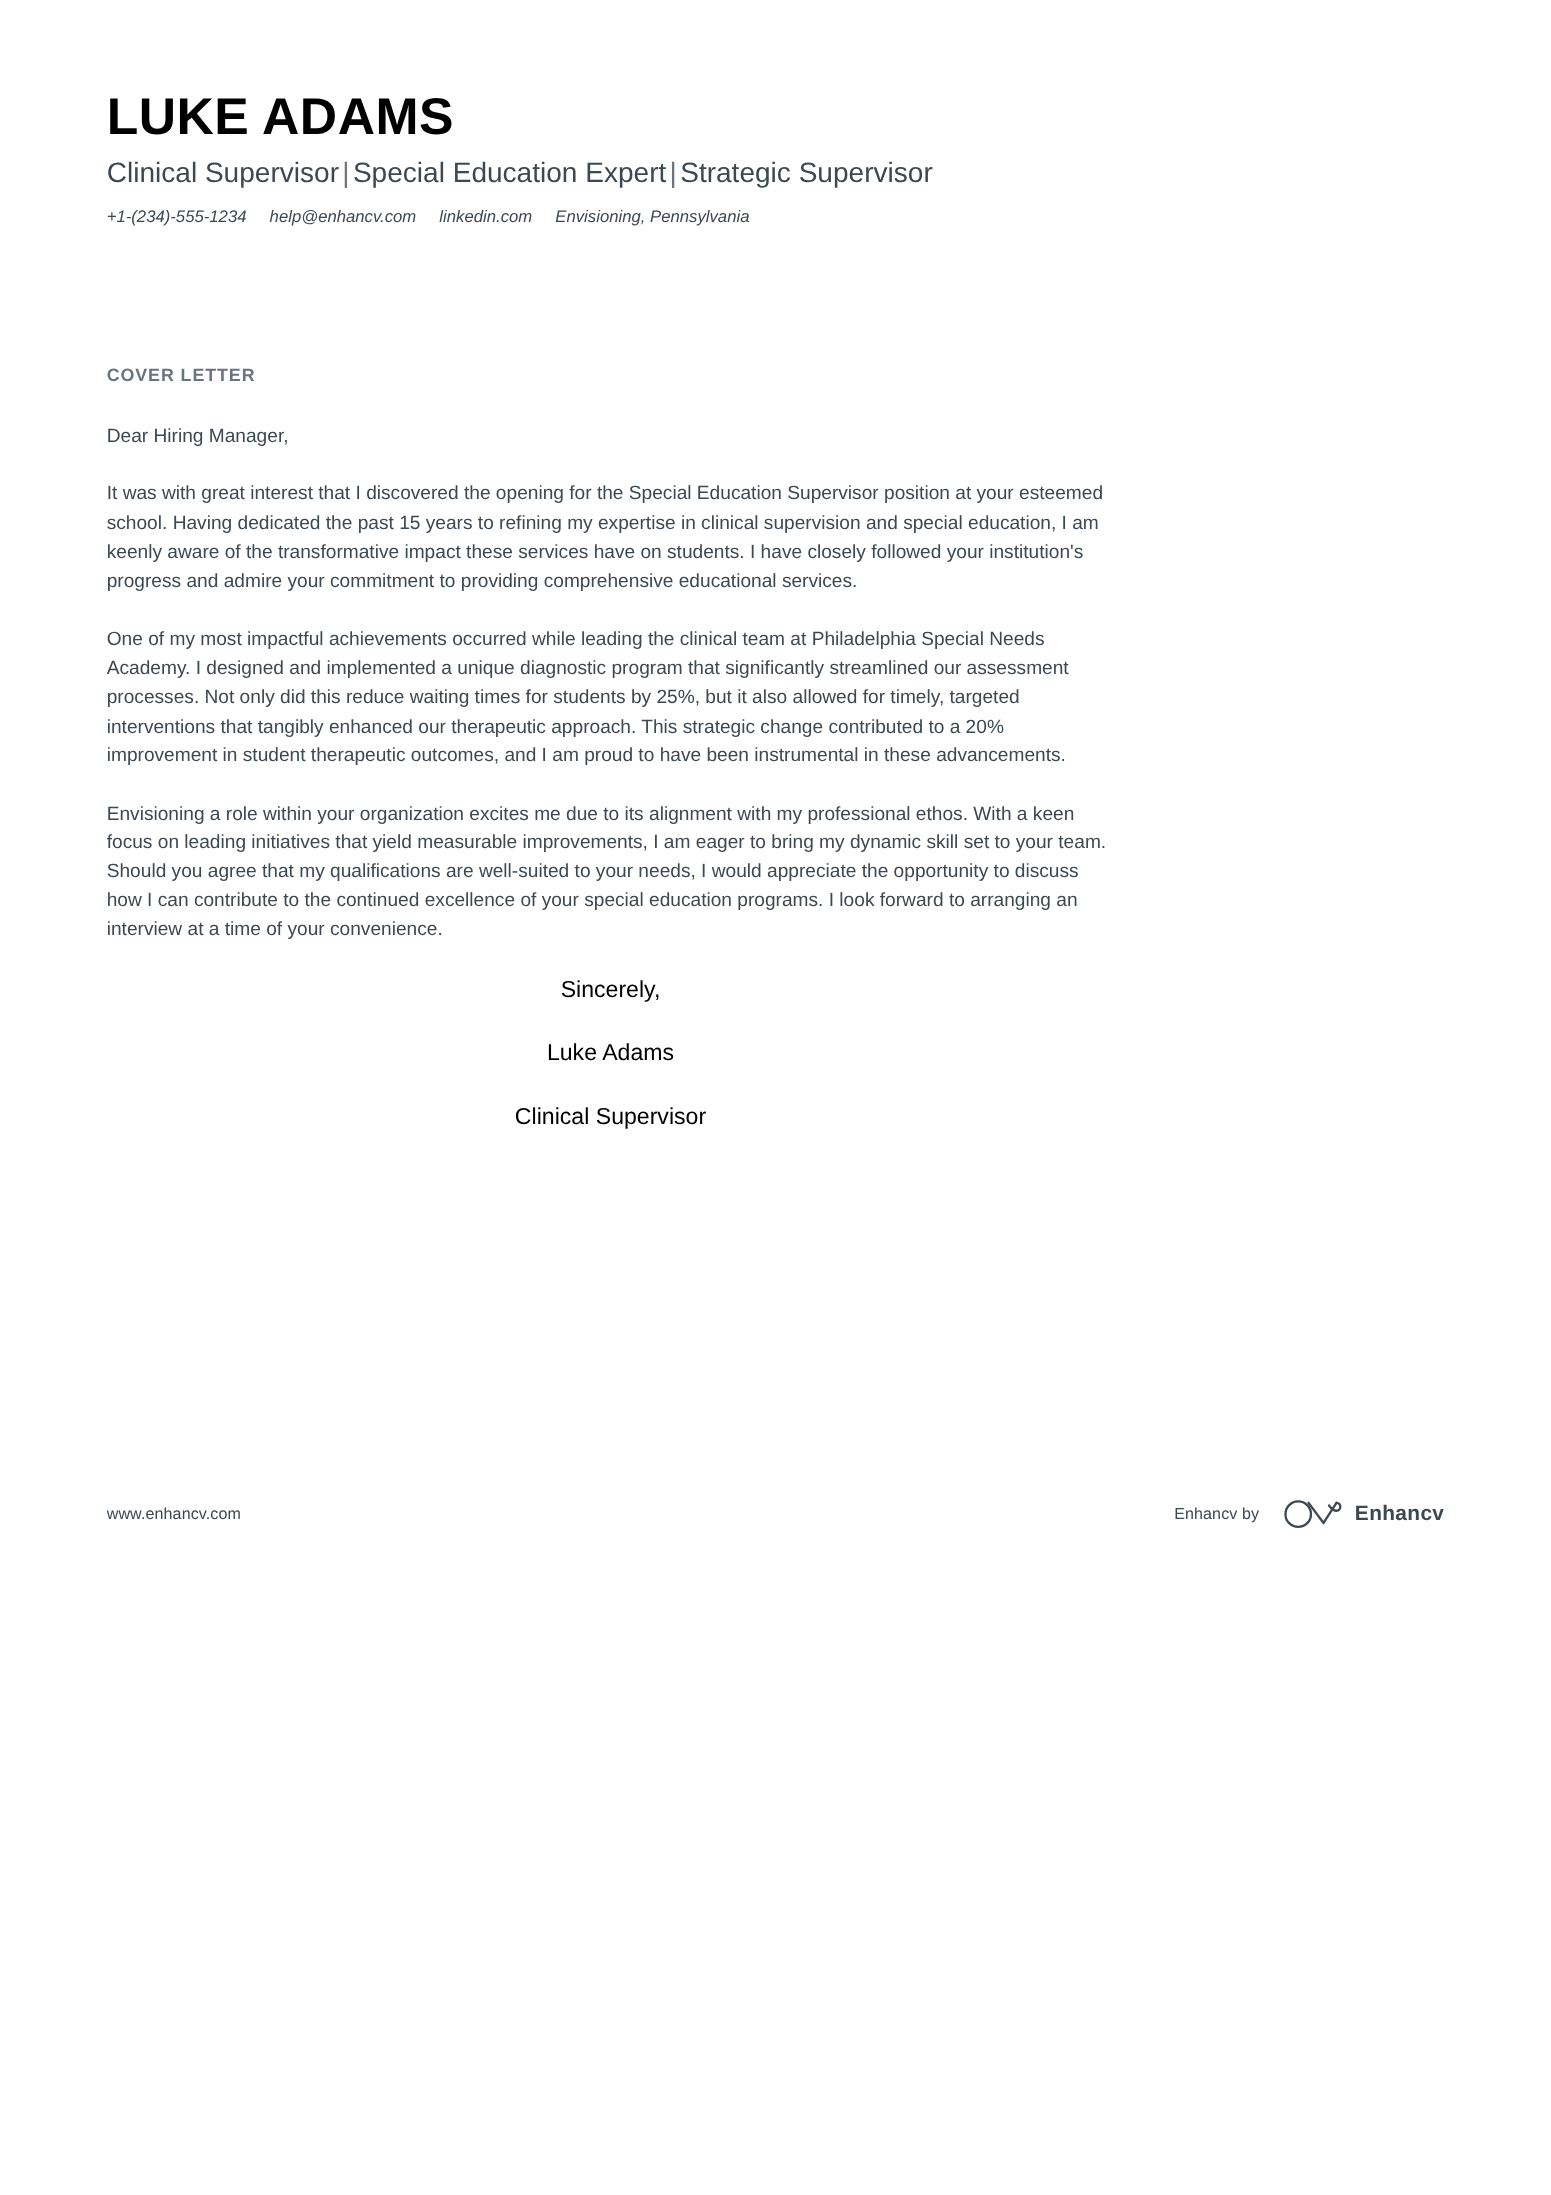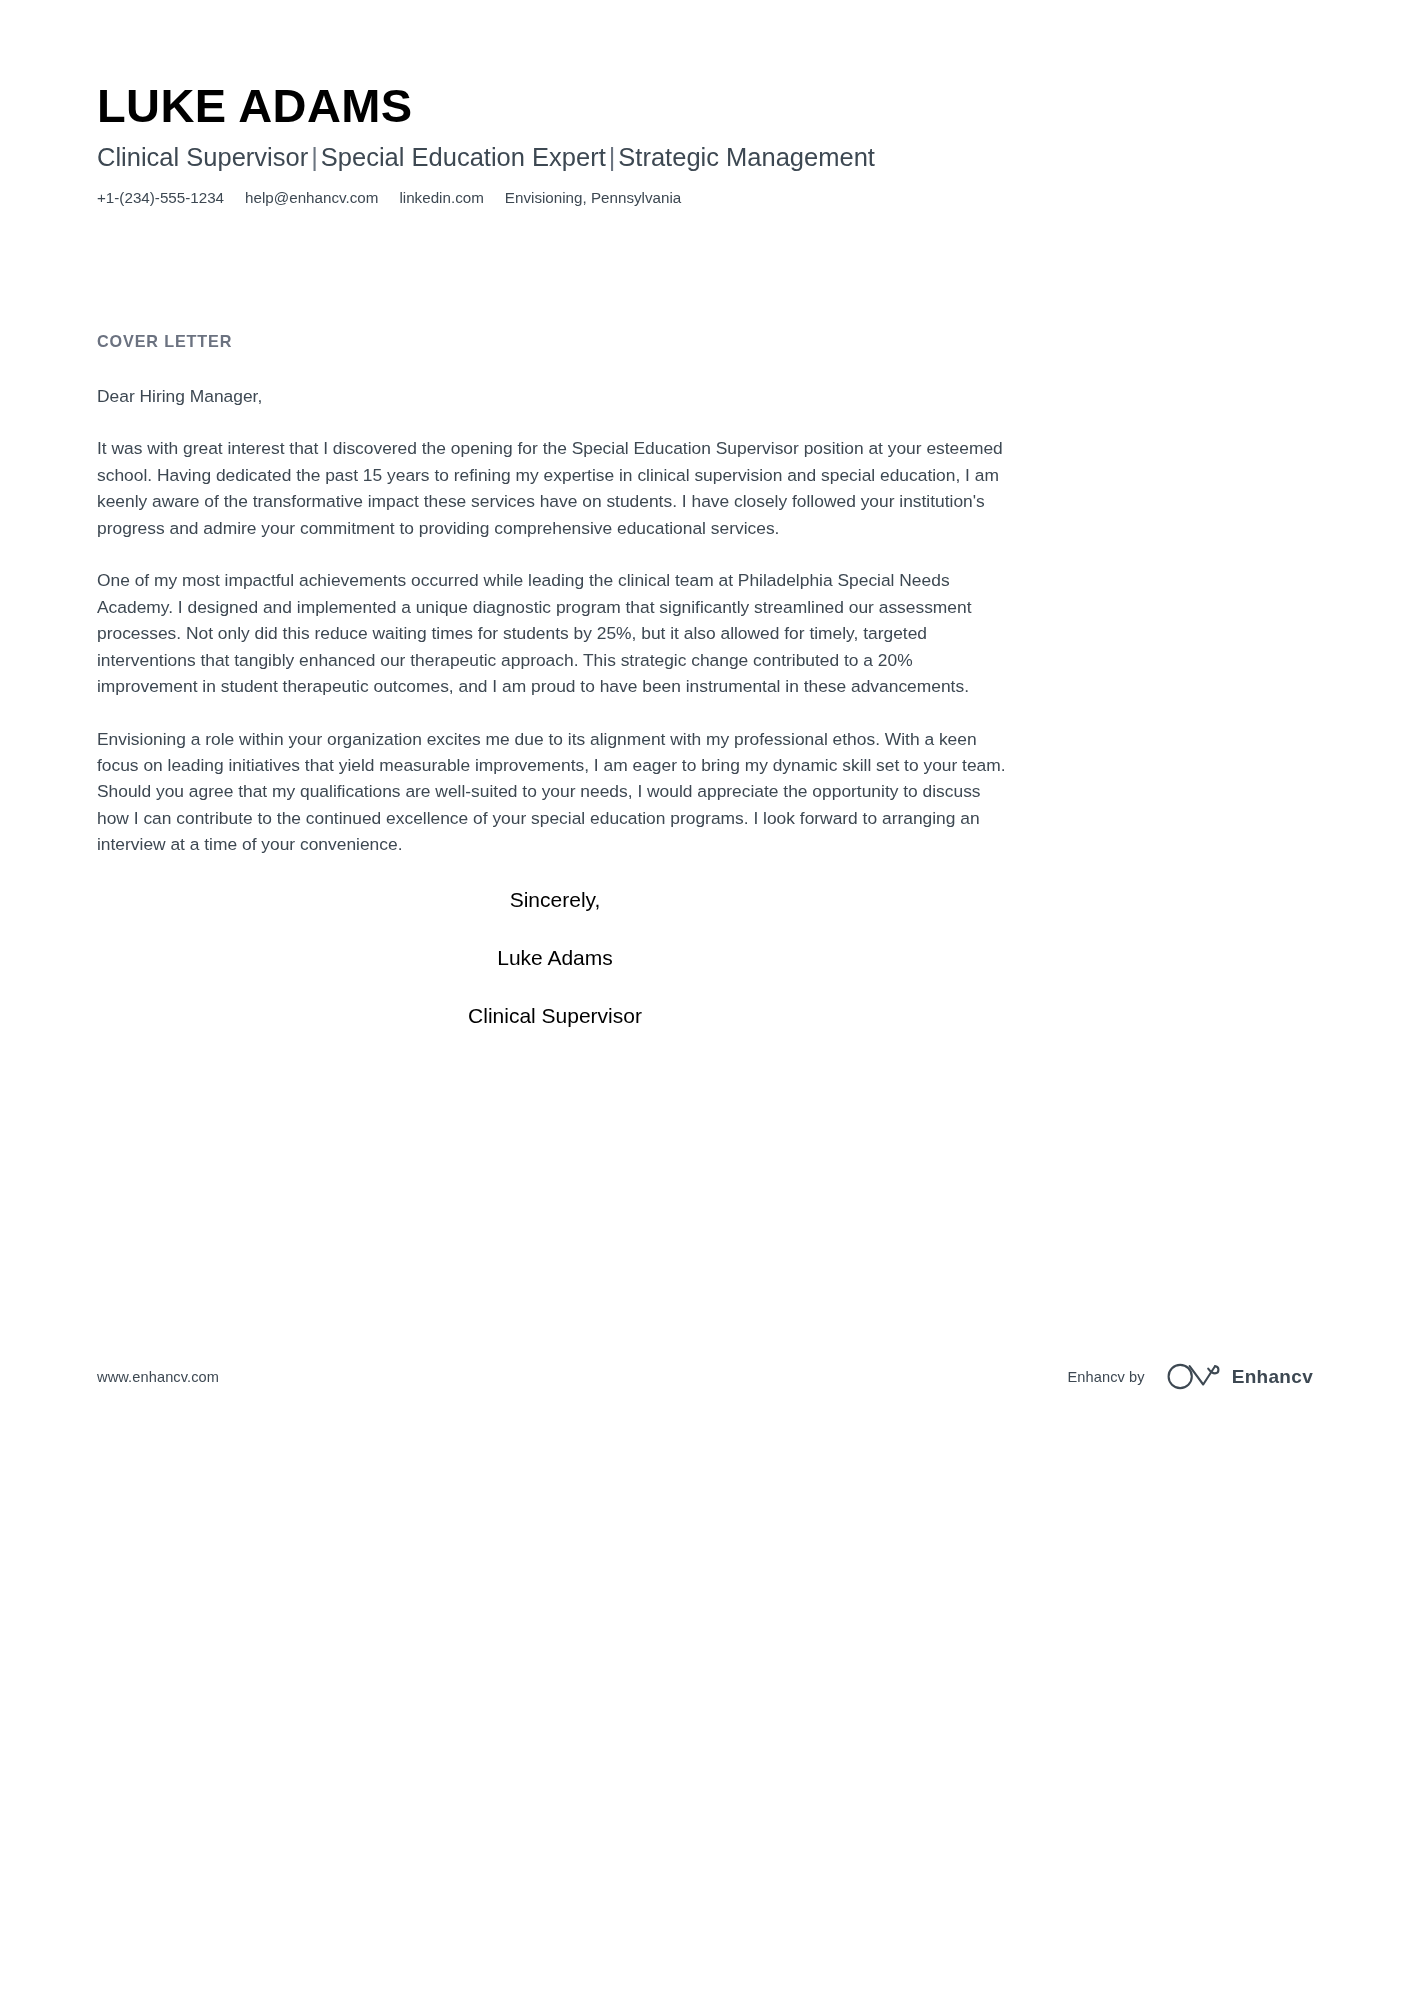--- a/index.html
+++ b/index.html
@@ -55,21 +55,21 @@
   }
   .contact-row {
     display: flex;
     flex-direction: row;
     align-items: baseline;
     font-size: 15.2px;
     line-height: 1.4;
     color: #3d4852;
     white-space: nowrap;
   }
-  .contact-item { margin-right: 21px; }
+  .contact-item { margin-right: 21px; font-style: italic; }
   .contact-item:last-child { margin-right: 0; }
 
   
   .content {
     position: absolute;
     left: 97px;
     top: 332px;
     width: 916px;
   }
   .section-title {
@@ -142,21 +142,21 @@
 </style>
 </head>
 <body>
 
 <div class="page">
 
   <div class="header">
     <h1 class="name">LUKE ADAMS</h1>
 
     <div class="subtitle">
-      <span>Clinical Supervisor</span><span class="sep">|</span><span>Special Education Expert</span><span class="sep">|</span><span>Strategic Management</span>
+      <span>Clinical Supervisor</span><span class="sep">|</span><span>Special Education Expert</span><span class="sep">|</span><span>Strategic Supervisor</span>
     </div>
 
     <div class="contact-row">
       <span class="contact-item">+1-(234)-555-1234</span>
       <span class="contact-item">help@enhancv.com</span>
       <span class="contact-item">linkedin.com</span>
       <span class="contact-item">Envisioning, Pennsylvania</span>
     </div>
   </div>
 

